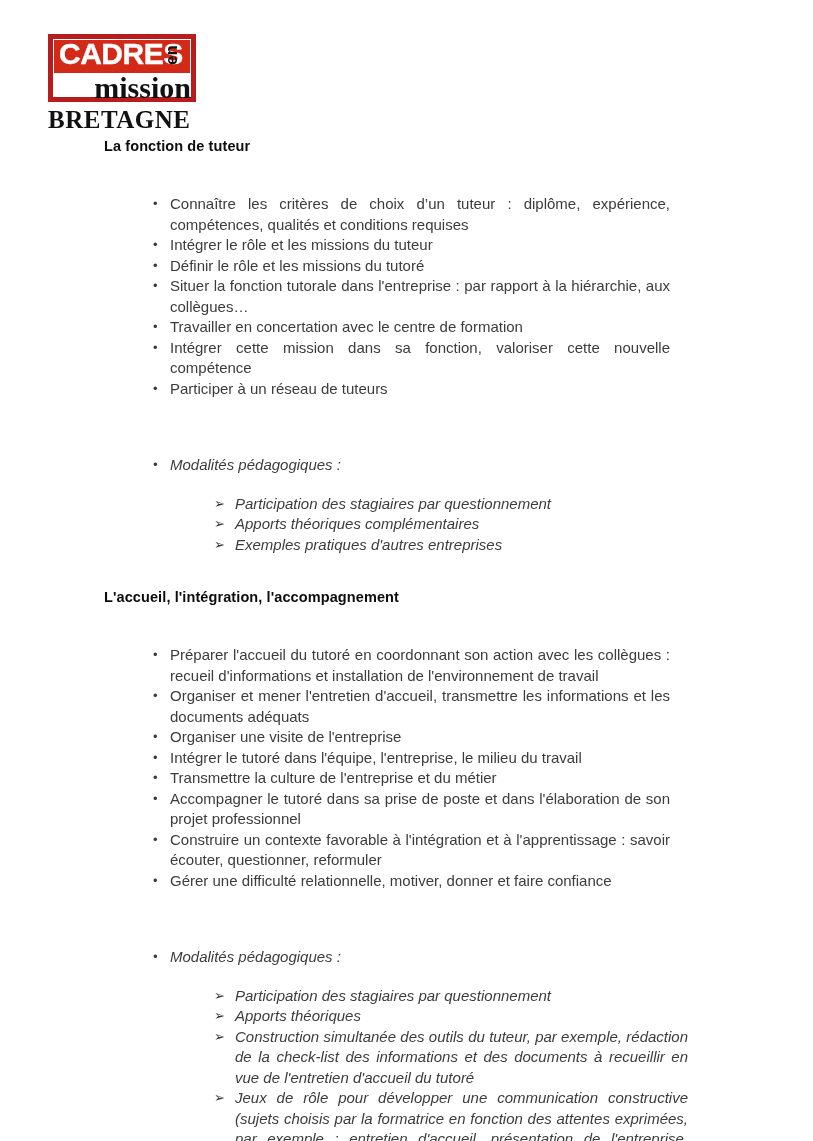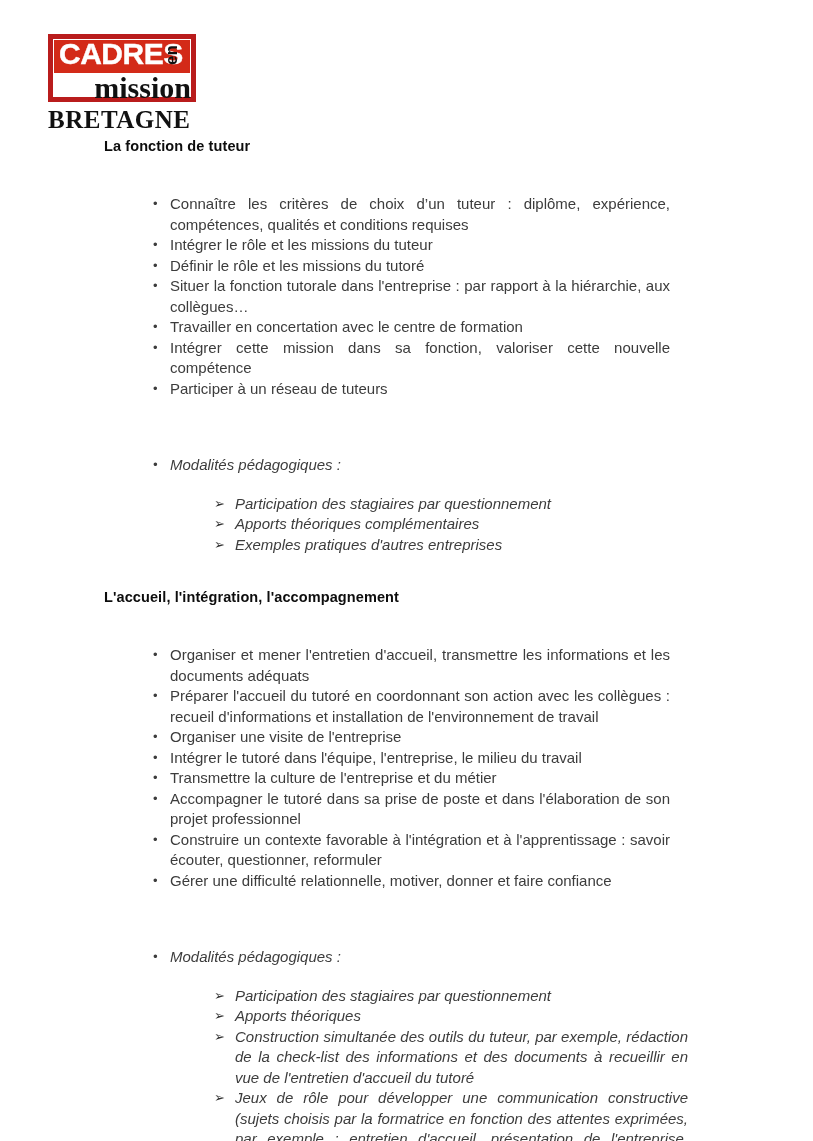--- a/index.html
+++ b/index.html
@@ -226,22 +226,22 @@
     </div>
 
     <div class="gap-xl"></div>
 
     <div class="section">
       <h2 class="section-title">L'accueil, l'intégration, l'accompagnement</h2>
 
       <div class="gap-md"></div>
 
       <ul class="bullets">
+        <li class="bullet">Préparer l'accueil du tutoré en coordonnant son action avec les collègues : recueil d'informations et installation de l'environnement de travail</li>
         <li class="bullet">Organiser et mener l'entretien d'accueil, transmettre les informations et les documents adéquats</li>
-        <li class="bullet">Préparer l'accueil du tutoré en coordonnant son action avec les collègues : recueil d'informations et installation de l'environnement de travail</li>
         <li class="bullet nojustify">Organiser une visite de l'entreprise</li>
         <li class="bullet nojustify">Intégrer le tutoré dans l'équipe, l'entreprise, le milieu du travail</li>
         <li class="bullet nojustify">Transmettre la culture de l'entreprise et du métier</li>
         <li class="bullet">Accompagner le tutoré dans sa prise de poste et dans l'élaboration de son projet professionnel</li>
         <li class="bullet">Construire un contexte favorable à l'intégration et à l'apprentissage : savoir écouter, questionner, reformuler</li>
         <li class="bullet nojustify">Gérer une difficulté relationnelle, motiver, donner et faire confiance</li>
       </ul>
 
       <div class="gap-md"></div>
 

